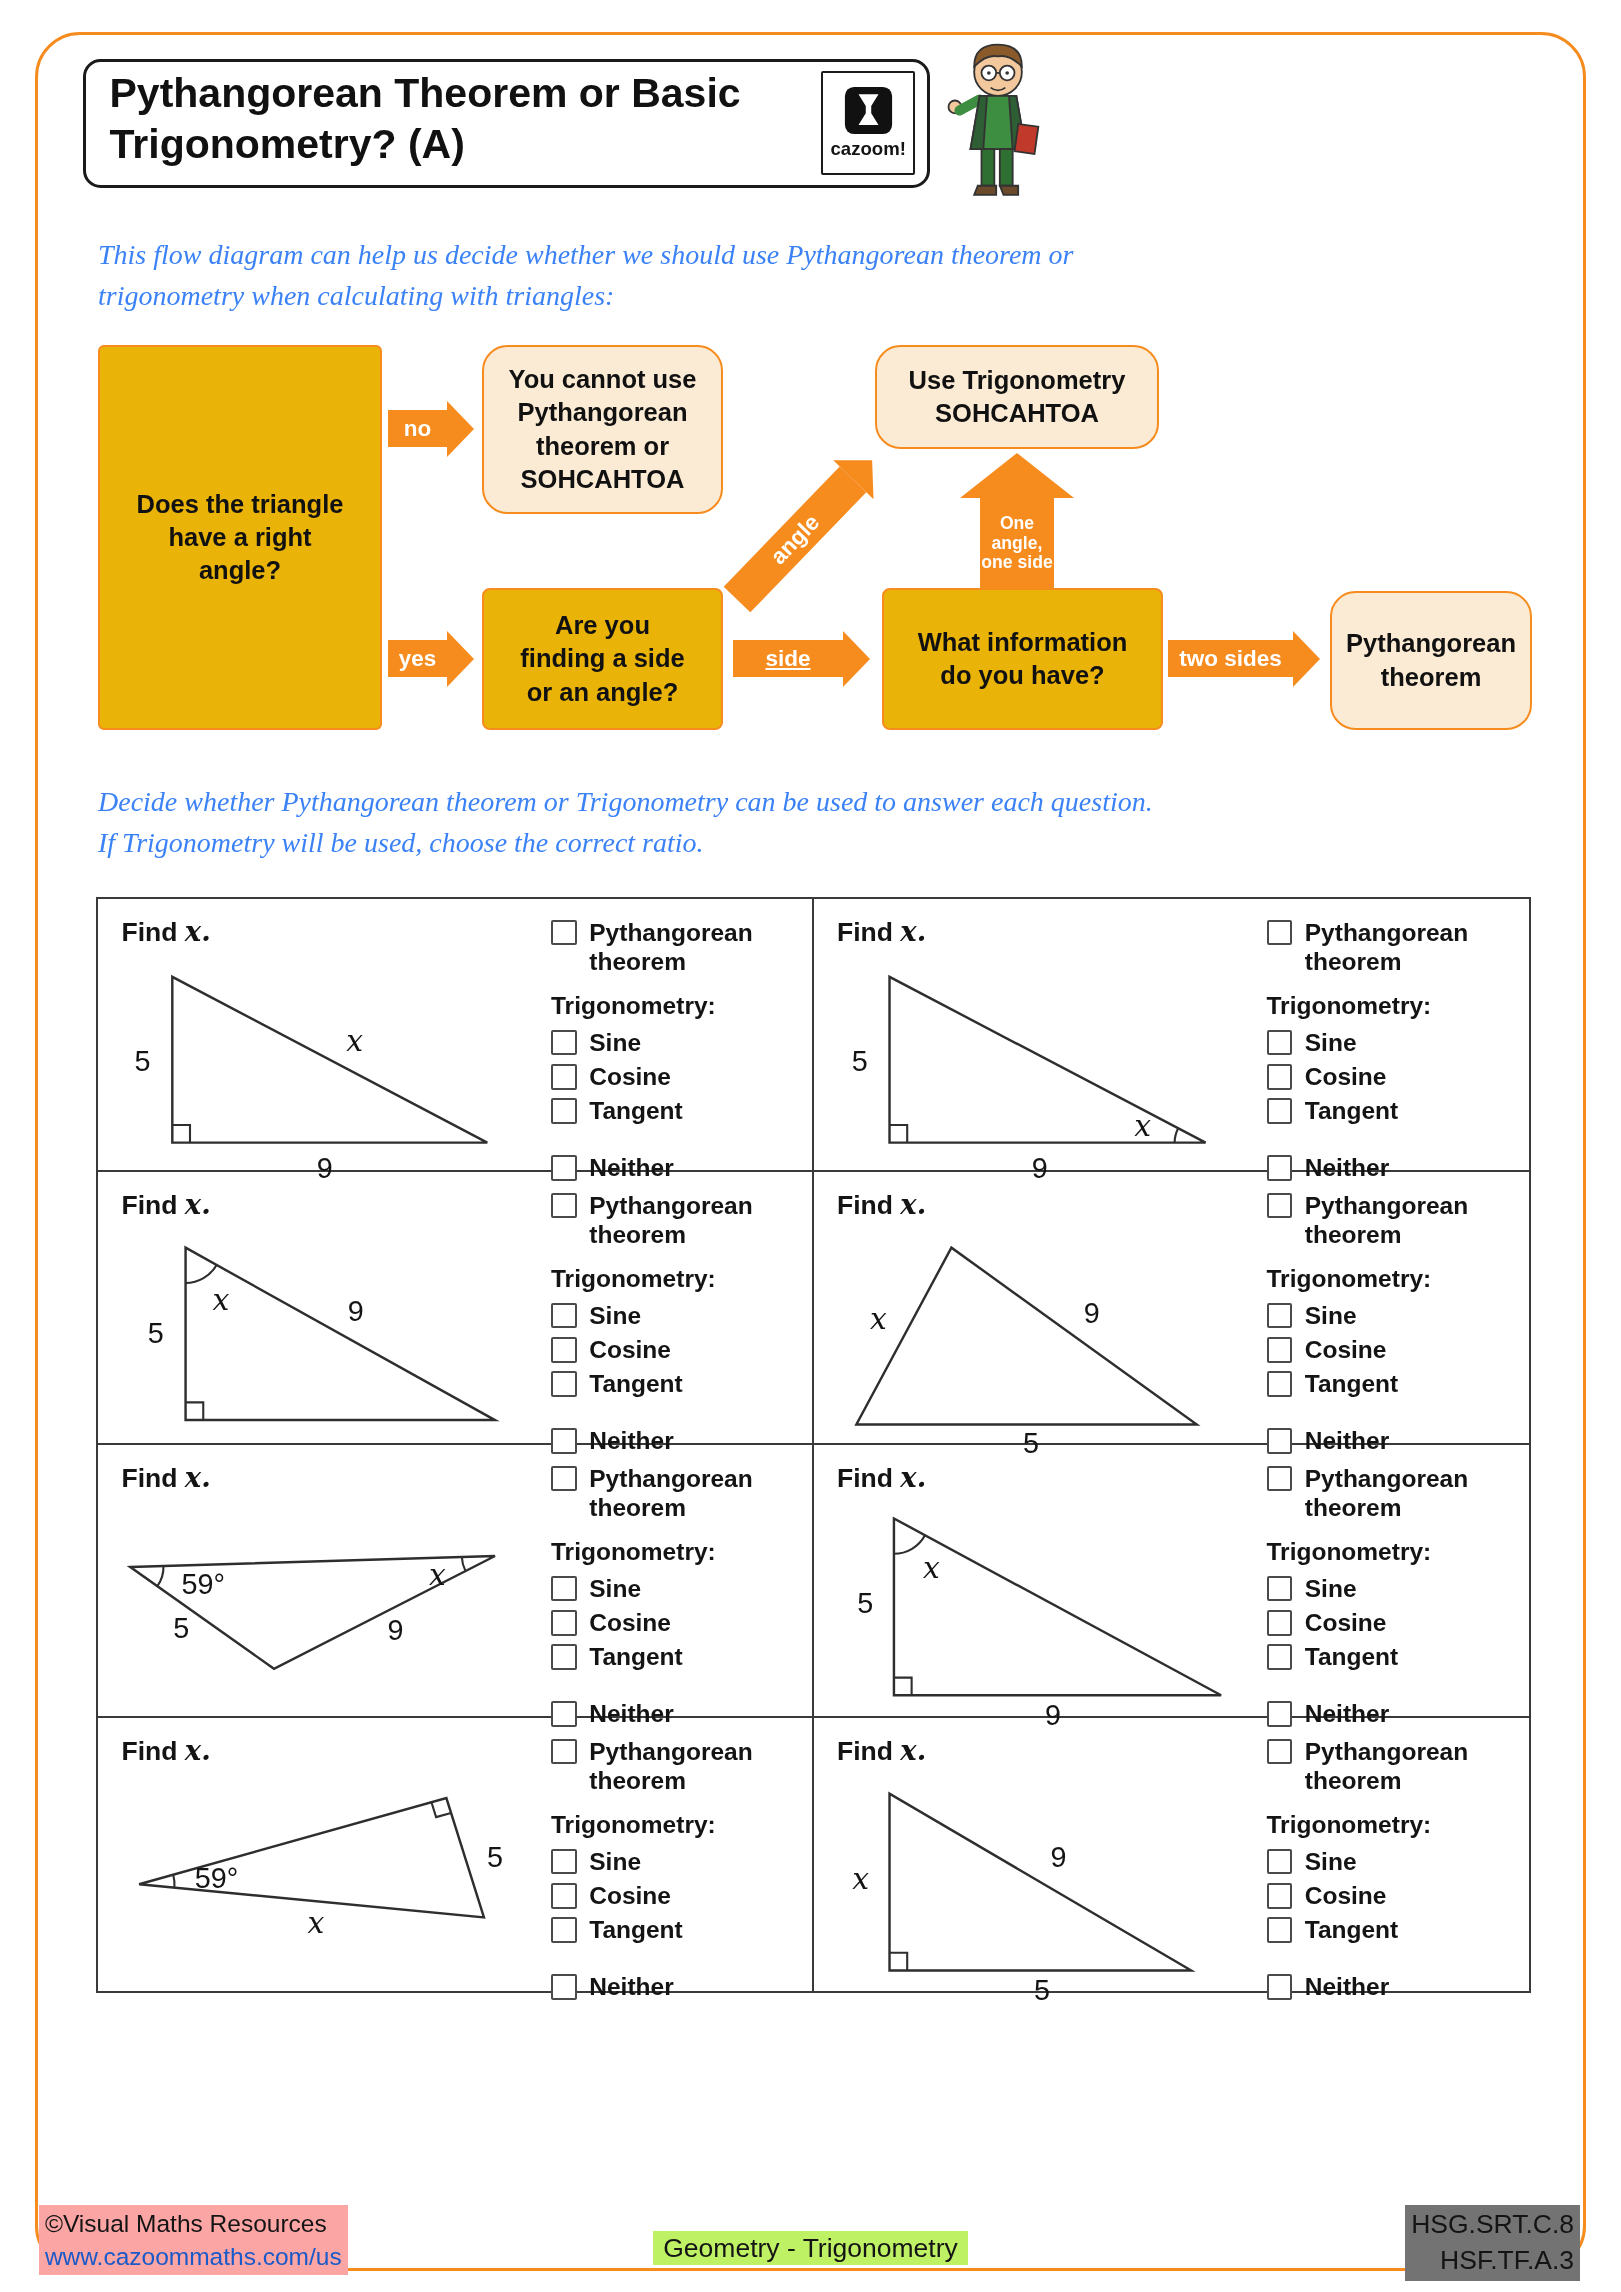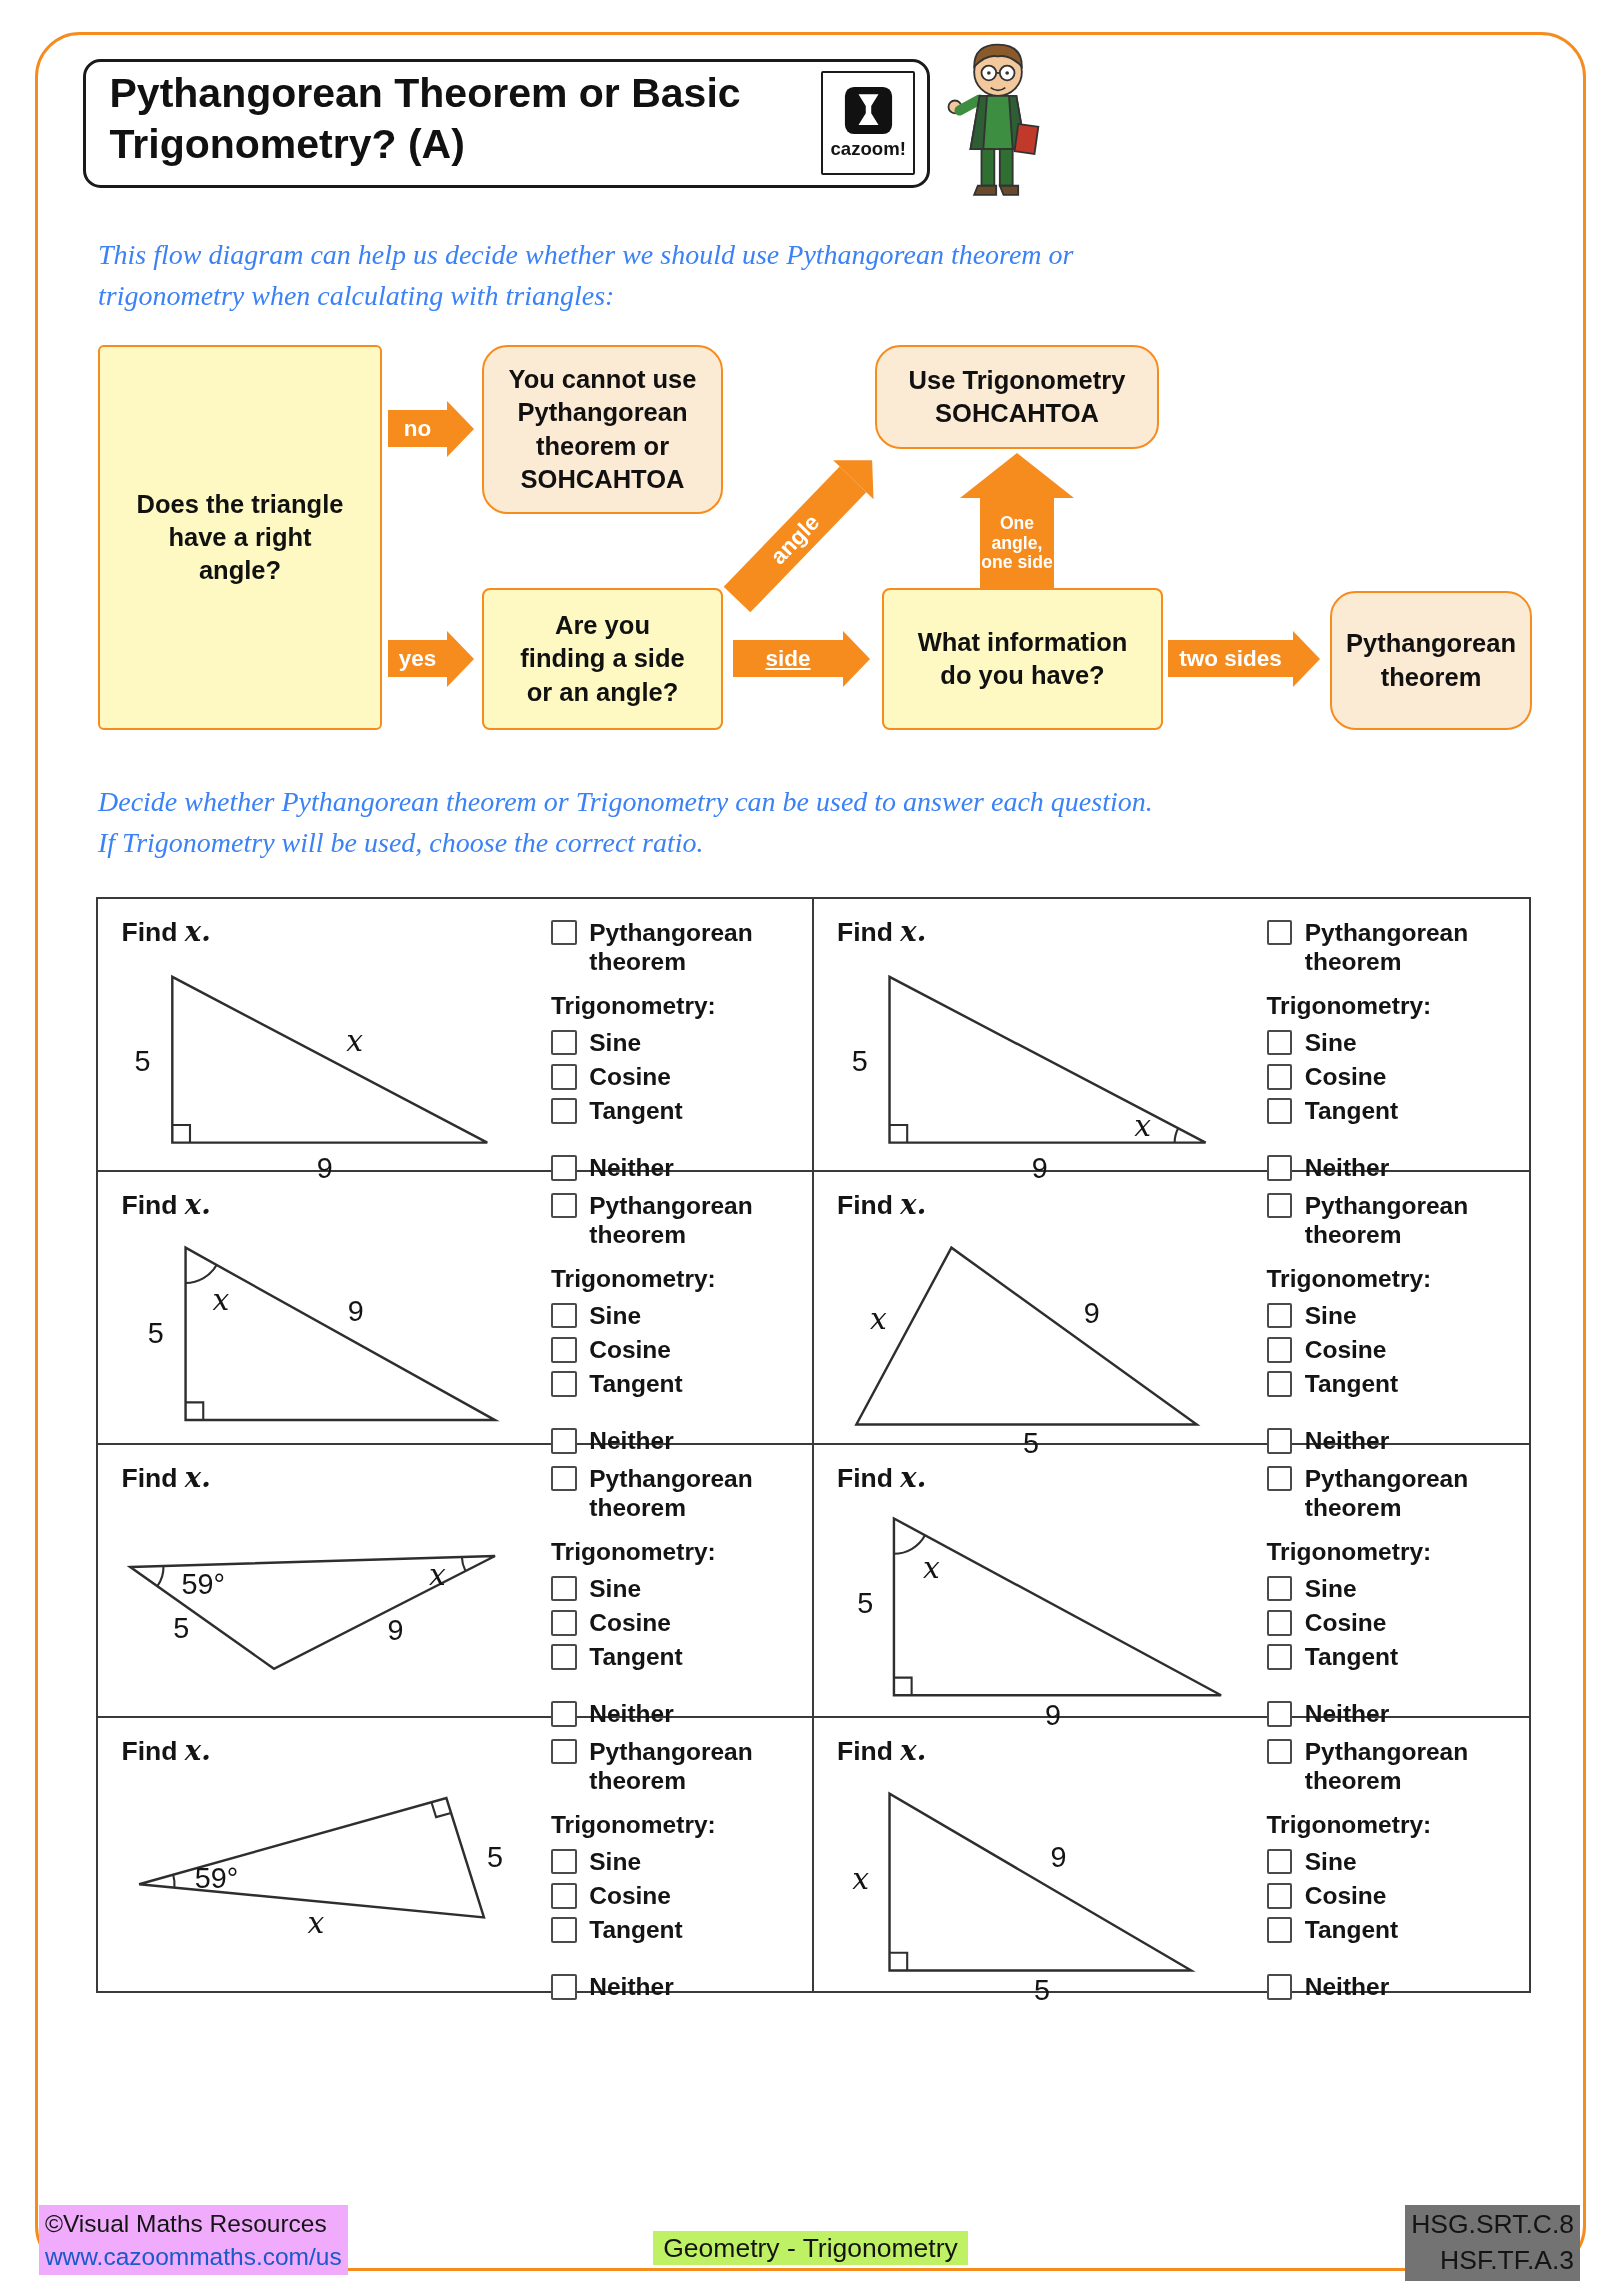--- a/index.html
+++ b/index.html
@@ -17,21 +17,21 @@
         border-radius:2px;display:flex;flex-direction:column;align-items:center;justify-content:center;gap:2.9px;background:#fff;}
   .logo-text{font-weight:bold;font-size:18.6px;}
   .teacher{position:absolute;left:943px;top:35px;width:110px;height:174px;z-index:1;}
 
   .intro,.instructions{position:absolute;left:98px;font-family:Liberation Serif, serif;
         font-style:italic;font-size:28px;line-height:1.45;color:#3b82f6;}
   .intro{top:235px;}
   .instructions{top:782px;}
 
   
-  .fc-box{position:absolute;border:2.9px solid var(--orange,#F68B1E);background:#fef9c3;
+  .fc-box{position:absolute;border:2.9px solid var(--orange,#F68B1E);background:#eab308;
         display:flex;align-items:center;justify-content:center;text-align:center;
         font-weight:bold;font-size:25.5px;line-height:1.3;color:#111;box-sizing:border-box;}
   .fc-round{border-radius:25.5px;background:var(--peach,#FCEBD4);}
   .fc-start{left:98px;top:345px;width:284px;height:385px;border-radius:5.9px;padding:0 27.4px;}
   .fc-cannot{left:482px;top:345px;width:241px;height:169px;padding:0 15.7px;}
   .fc-finding{left:482px;top:588px;width:241px;height:142px;border-radius:7.8px;padding:0 25.5px;}
   .fc-usetrig{left:875px;top:345px;width:284px;height:104px;padding:0 27.4px;}
   .fc-whatinfo{left:882px;top:588px;width:281px;height:142px;border-radius:7.8px;padding:0 29px;}
   .fc-pyth{left:1330px;top:591px;width:202px;height:139px;padding:0 17.6px;}
 
@@ -73,21 +73,21 @@
   .opt{display:flex;gap:12.7px;align-items:flex-start;margin:4.9px 0;font-weight:bold;
         font-size:24.5px;color:#141414;}
   .opt .olabel{line-height:1.2;}
   .opt.pyth .olabel{max-width:191px;}
   .cb{width:21.6px;height:21.6px;border:2px solid #4a4a4a;background:#fff;flex-shrink:0;
         margin-top:2px;border-radius:2px;box-sizing:content-box;}
   .trig-h{font-weight:bold;font-size:24.5px;margin:15.7px 0 7.8px;}
   .opt.neither{margin-top:27.4px;}
 
   
-  .footer-left{position:absolute;left:39px;top:2205px;font-size:24.5px;z-index:3;background:#f0abfc;padding:2px 5.9px;line-height:1.35;}
+  .footer-left{position:absolute;left:39px;top:2205px;font-size:24.5px;z-index:3;background:#fca5a5;padding:2px 5.9px;line-height:1.35;}
   .footer-link{color:#1959C8;cursor:pointer;}
   .footer-center{position:absolute;left:0;right:0;top:2233px;text-align:center;z-index:3;}
   .footer-center span{font-size:26.5px;background:#bef264;padding:2px 9.8px;}
   .footer-right{position:absolute;right:41px;top:2205px;text-align:right;font-size:26.5px;z-index:3;background:#737373;padding:2px 5.9px;line-height:1.35;}
 </style>
 </head>
 <body>
 
 <div class="page">
   <div class="page-border"></div>

